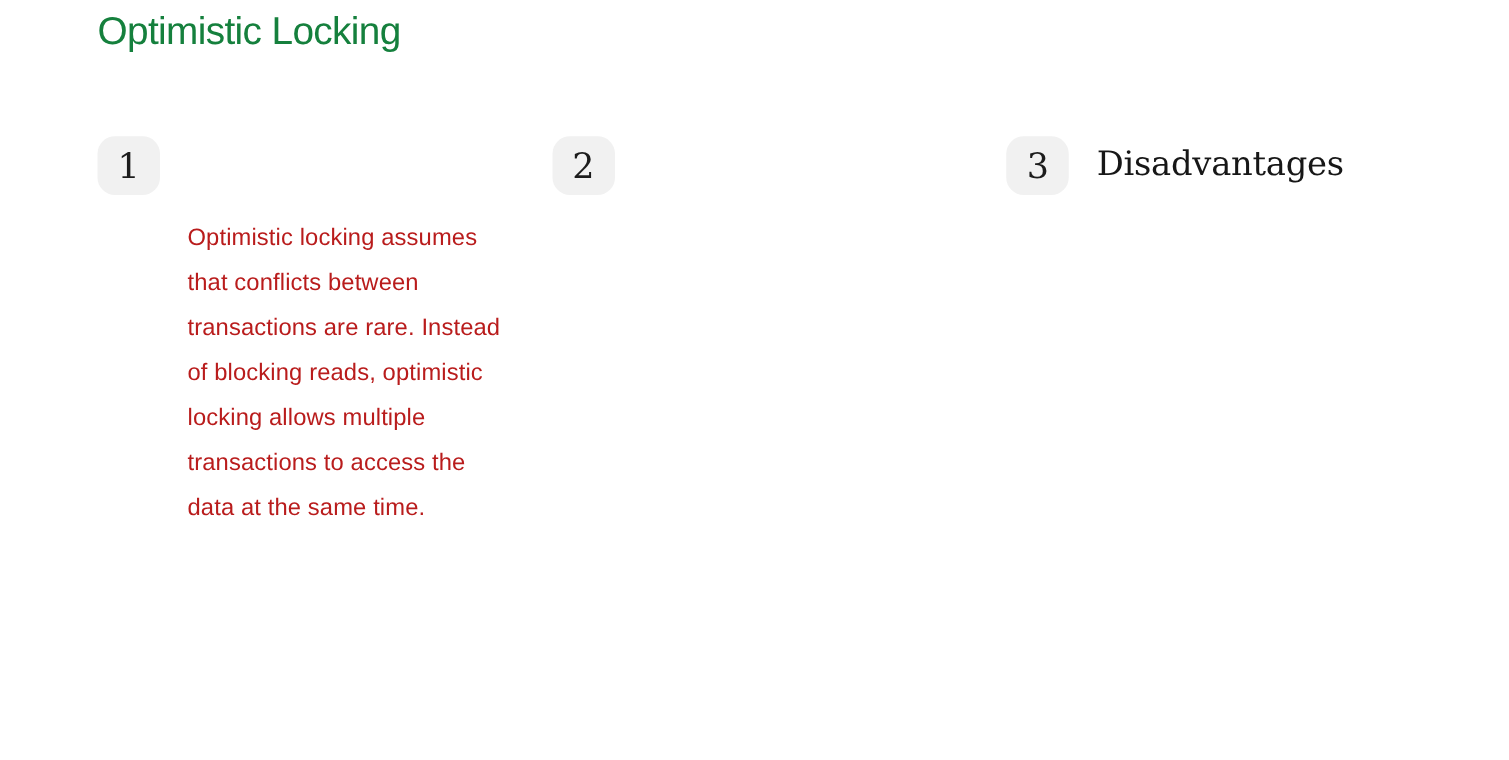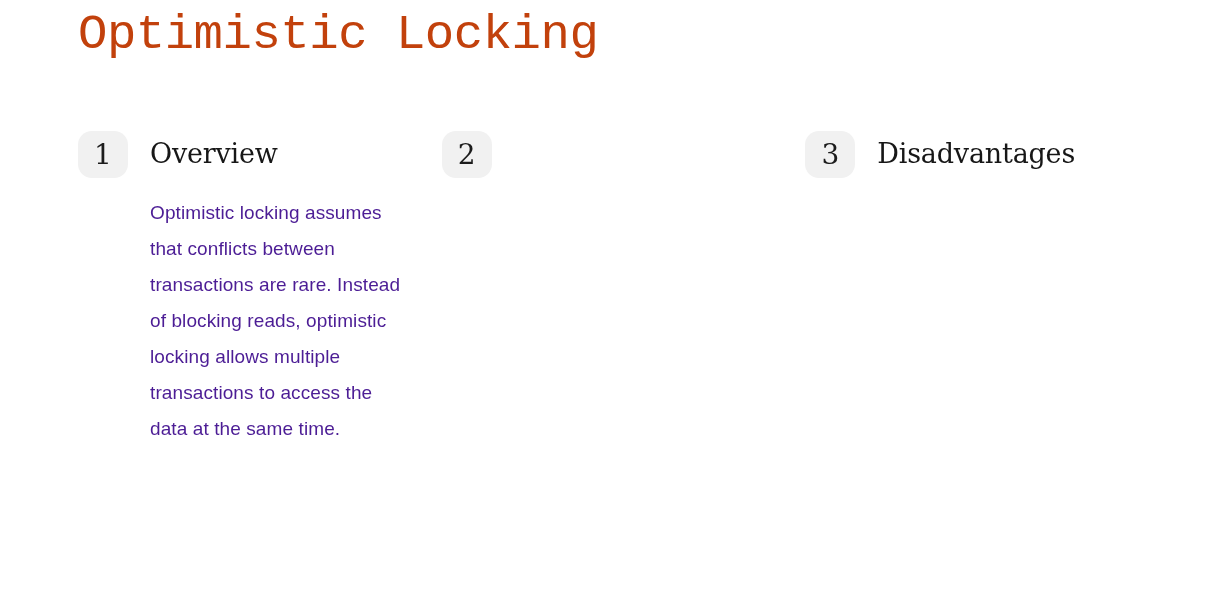--- a/index.html
+++ b/index.html
@@ -8,24 +8,24 @@
     width: 1207px;
     height: 608px;
     background: #ffffff;
     font-family: "Liberation Sans", sans-serif;
     overflow: hidden;
   }
   .page {
     padding: 6px 66px 0 78px;
   }
   .page-title {
-    font-family: Liberation Mono, monospace;
-    font-size: 49px;
+    font-family: Liberation Sans, sans-serif;
+    font-size: 31px;
     font-weight: 500;
-    color: #c2410c;
+    color: #15803d;
     margin: 0;
     line-height: 1.2;
     letter-spacing: -0.5px;
   }
   .columns {
     display: grid;
     grid-template-columns: repeat(3, 1fr);
     column-gap: 28px;
     margin-top: 66px;
   }
@@ -53,36 +53,35 @@
     font-weight: 500;
     color: #171717;
     margin: 0;
     line-height: 1.2;
     letter-spacing: -0.2px;
   }
   .section-body {
     margin: 17px 0 0 72px;
     font-size: 19px;
     line-height: 36px;
-    color: #4c1d95;
+    color: #b91c1c;
     letter-spacing: 0.1px;
   }
 </style>
 </head>
 <body>
 
 <div class="page">
   <h1 class="page-title">Optimistic Locking</h1>
 
   <div class="columns">
 
     <section class="col">
       <div class="section-head">
         <span class="badge">1</span>
-        <h2 class="section-heading">Overview</h2>
       </div>
       <p class="section-body">Optimistic locking assumes that conflicts between transactions are rare. Instead of blocking reads, optimistic locking allows multiple transactions to access the data at the same time.</p>
     </section>
 
     <section class="col">
       <div class="section-head">
         <span class="badge">2</span>
       </div>
     </section>
 

